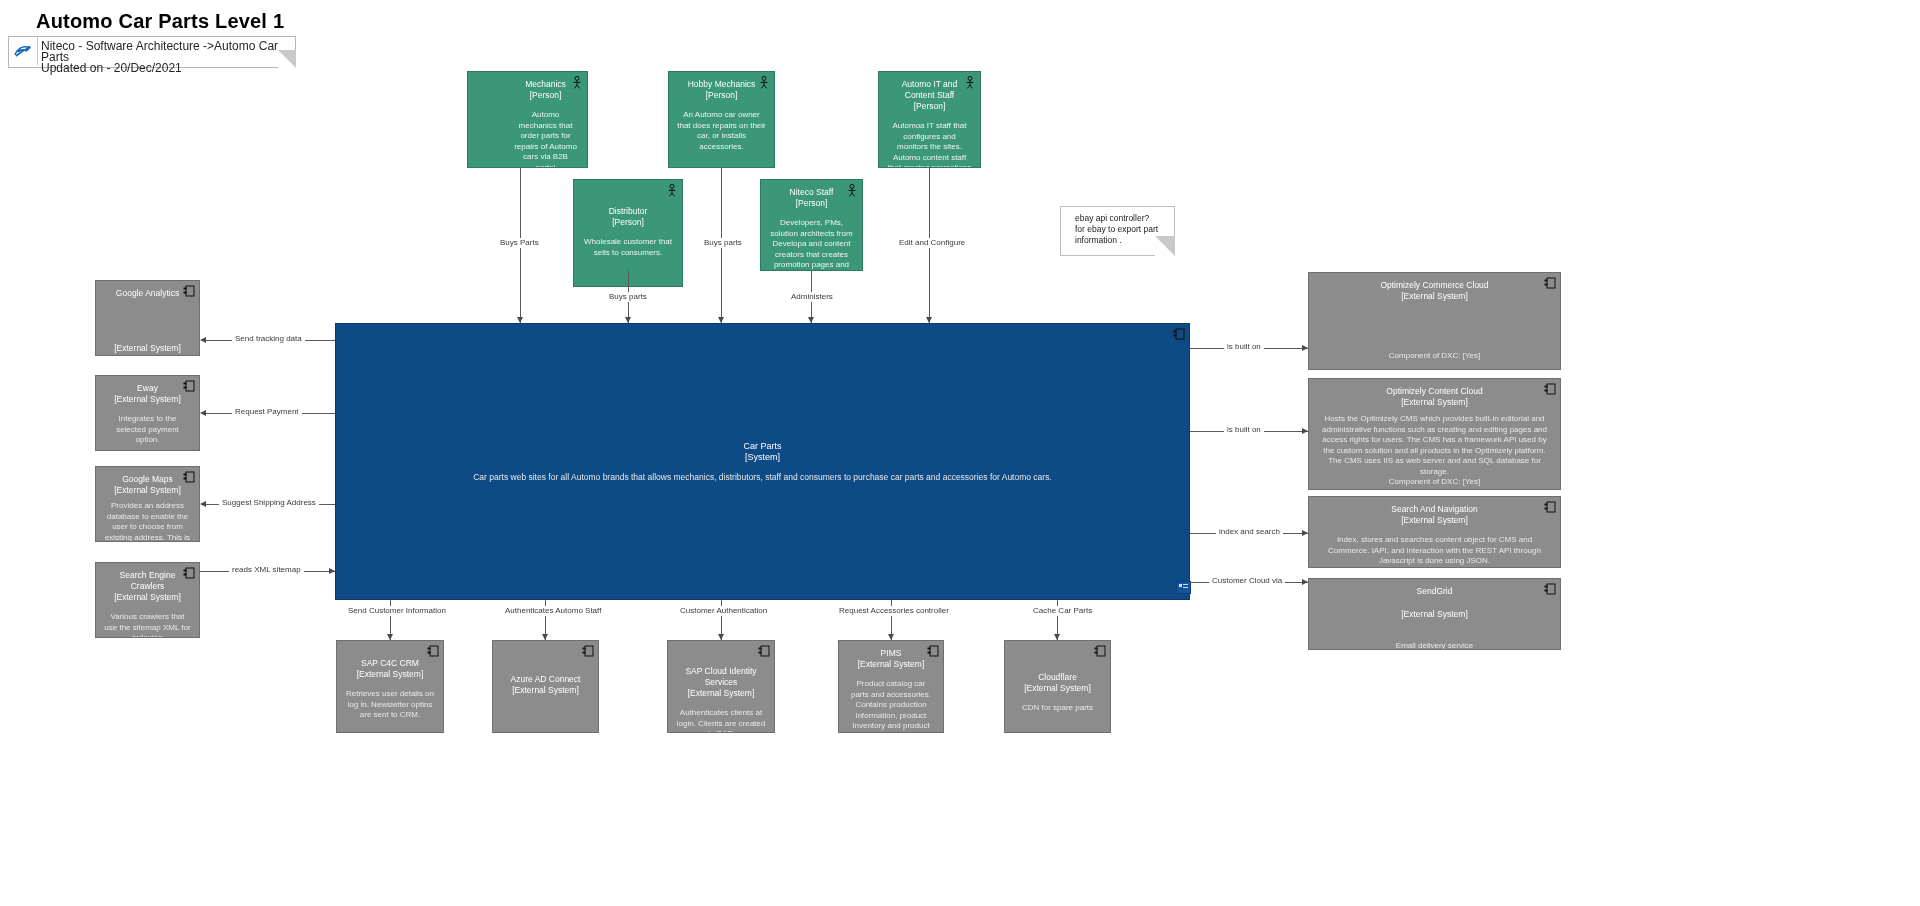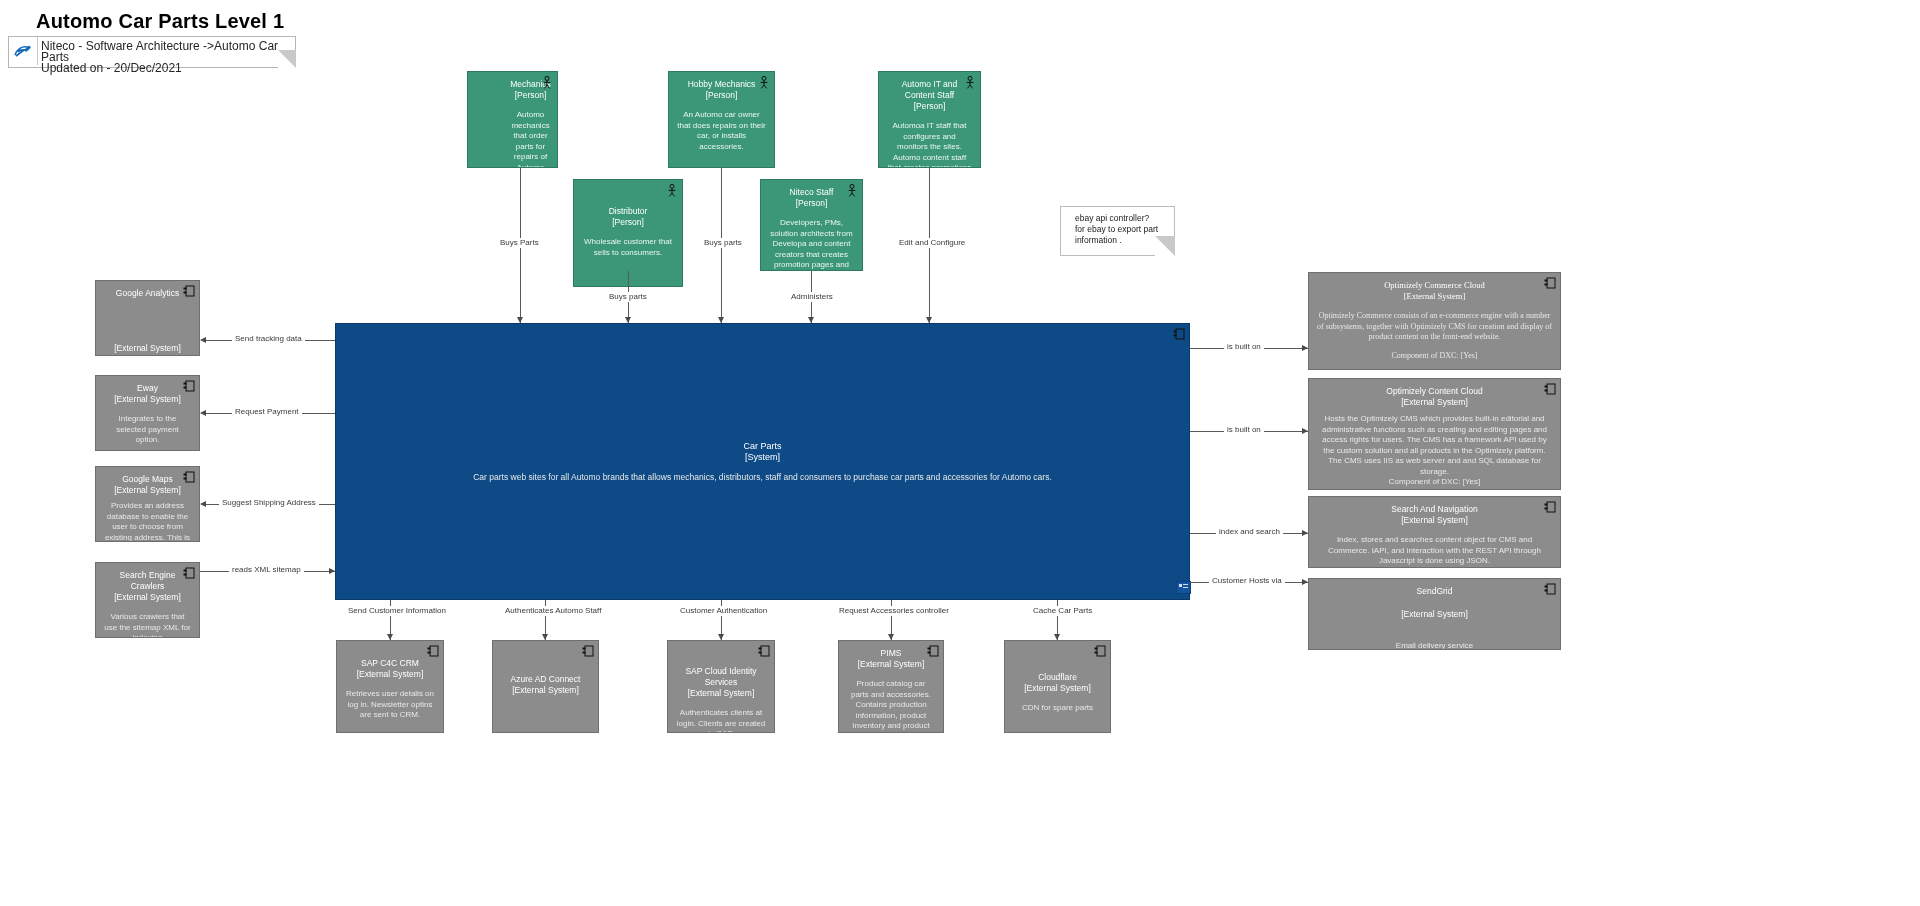--- a/index.html
+++ b/index.html
@@ -68,21 +68,21 @@
         <path d="M11 7 L16 2.5 L18 4.5 L13 9 Z" fill="#1469b8"></path>
       </svg>
     </div>
     <div class="lines">
       <div>Niteco - Software Architecture -&gt;Automo Car Parts</div>
       <div>Updated on - 20/Dec/2021</div>
     </div>
     <div class="fold"></div>
   </div>
 
-  <div class="node person" style="left:467px;top:71px;width:91px;height:97px;padding-left:44px;">
+  <div class="node person" style="left:467px;top:71px;width:121px;height:97px;padding-left:44px;">
     <span class="glyph">
       <svg width="12" height="13" viewBox="0 0 12 13">
           <circle cx="6" cy="2.4" r="2" fill="none" stroke="#111" stroke-width="1"></circle>
           <path d="M6 4.6 V9 M2.6 6.4 H9.4 M6 9 L3.4 12.4 M6 9 L8.6 12.4" stroke="#111" stroke-width="1" fill="none"></path>
         </svg>
     </span>
     <div class="nm">Mechanics</div>
     <div class="tp">[Person]</div>
     <div class="ds">Automo mechanics that order parts for repairs of Automo cars via B2B portal</div>
   </div>
@@ -198,31 +198,30 @@
           <rect x="3" y="1" width="8" height="10" fill="none" stroke="#111" stroke-width="1"></rect>
           <rect x="0.5" y="2.5" width="3" height="2" fill="#111"></rect>
           <rect x="0.5" y="6.5" width="3" height="2" fill="#111"></rect>
         </svg>
     </span>
     <div class="nm">Search Engine Crawlers</div>
     <div class="tp">[External System]</div>
     <div class="ds">Various crawlers that use the sitemap XML for indexing</div>
   </div>
 
-  <div class="node ext" style="left:1308px;top:272px;width:253px;height:98px;font-family:Liberation Serif, serif;">
+  <div class="node ext" style="left:1308px;top:272px;width:253px;height:98px;">
     <span class="glyph">
       <svg width="12" height="13" viewBox="0 0 12 13">
           <rect x="3" y="1" width="8" height="10" fill="none" stroke="#111" stroke-width="1"></rect>
           <rect x="0.5" y="2.5" width="3" height="2" fill="#111"></rect>
           <rect x="0.5" y="6.5" width="3" height="2" fill="#111"></rect>
         </svg>
     </span>
     <div class="nm">Optimizely  Commerce Cloud</div>
     <div class="tp">[External System]</div>
-    <div class="ds">Optimizely Commerce consists of an e-commerce engine with a number of subsystems, together with Optimizely CMS for creation and display of product content on the front-end website.</div>
     <div class="dxc">Component of DXC: [Yes]</div>
   </div>
 
   <div class="node ext" style="left:1308px;top:378px;width:253px;height:112px;">
     <span class="glyph">
       <svg width="12" height="13" viewBox="0 0 12 13">
           <rect x="3" y="1" width="8" height="10" fill="none" stroke="#111" stroke-width="1"></rect>
           <rect x="0.5" y="2.5" width="3" height="2" fill="#111"></rect>
           <rect x="0.5" y="6.5" width="3" height="2" fill="#111"></rect>
         </svg>
@@ -374,21 +373,21 @@
   <div class="ln lnh" style="left:1190px;top:431px;width:118px;"></div>
   <div class="arw right" style="left:1302px;top:428px;"></div>
   <div class="lbl" style="left:1224px;top:425px;">is built on</div>
 
   <div class="ln lnh" style="left:1190px;top:533px;width:118px;"></div>
   <div class="arw right" style="left:1302px;top:530px;"></div>
   <div class="lbl" style="left:1216px;top:527px;">index and search</div>
 
   <div class="ln lnh" style="left:1190px;top:582px;width:118px;"></div>
   <div class="arw right" style="left:1302px;top:579px;"></div>
-  <div class="lbl" style="left:1209px;top:576px;">Customer Hosts via</div>
+  <div class="lbl" style="left:1209px;top:576px;">Customer Cloud via</div>
 
   <div class="ln lnv" style="left:390px;top:600px;height:40px;"></div>
   <div class="arw down" style="left:387px;top:634px;"></div>
   <div class="lbl" style="left:345px;top:606px;">Send Customer Information</div>
 
   <div class="ln lnv" style="left:545px;top:600px;height:40px;"></div>
   <div class="arw down" style="left:542px;top:634px;"></div>
   <div class="lbl" style="left:502px;top:606px;">Authenticates Automo Staff</div>
 
   <div class="ln lnv" style="left:721px;top:600px;height:40px;"></div>

